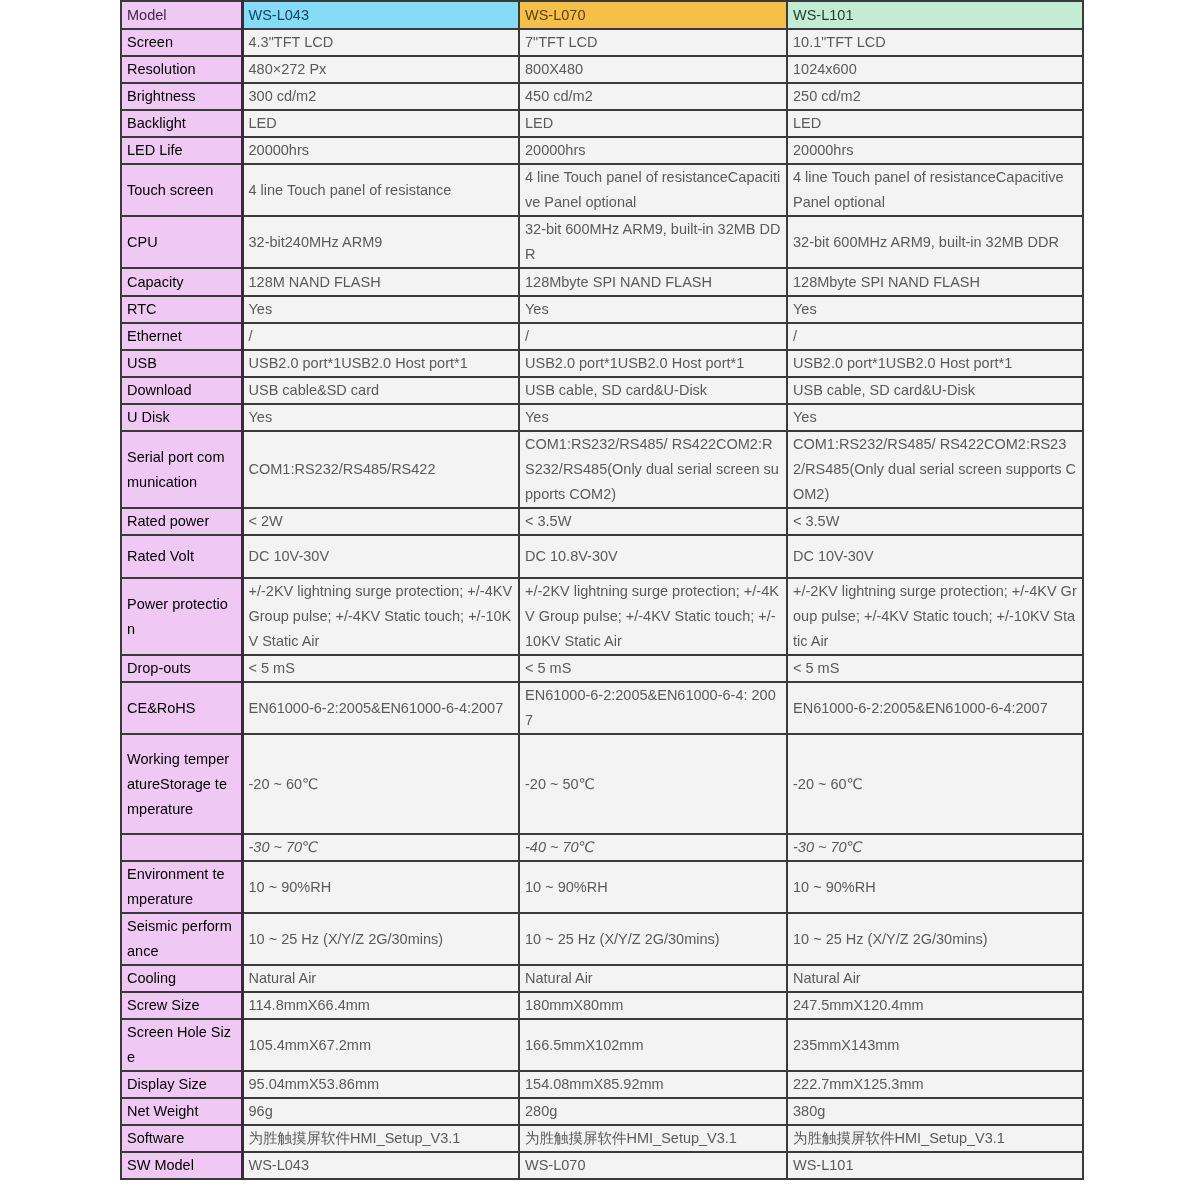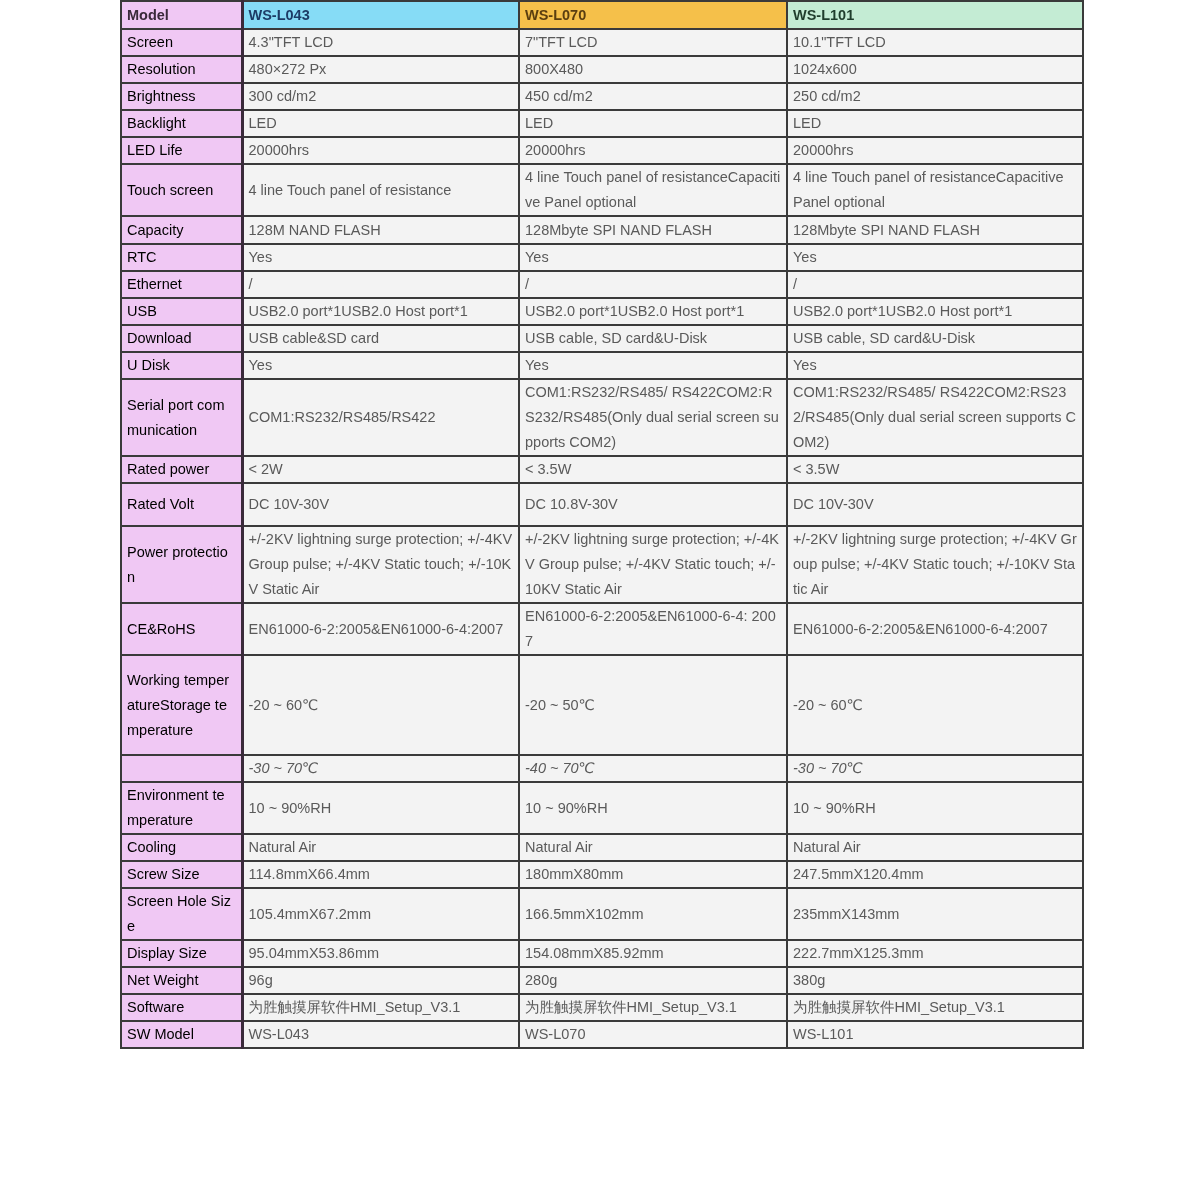--- a/index.html
+++ b/index.html
@@ -17,21 +17,21 @@
   .spec-table td {
     border:2px solid #3a3a3a;
     padding:0 5px;
     line-height:25px;
     vertical-align:middle;
     background:#f3f3f3;
     overflow:hidden;
     word-break:break-all;
   }
   .spec-table td.label { background:#f0c8f4; color:#000000; border-right:3px solid #3a2a3a; }
-  .spec-table tr.header td { font-weight:bold; color:#2b2b2b; height:26px; }
+  .spec-table tr.header td { font-weight:normal; color:#2b2b2b; height:26px; }
   .spec-table tr.header td.label { color:#3a2a3a; }
   .spec-table tr.header td.h1 { background:#86dcf6; color:#1d3c66; }
   .spec-table tr.header td.h2 { background:#f5c04a; color:#5a3e10; }
   .spec-table tr.header td.h3 { background:#c4ecd4; color:#1f3d2c; }
 </style>
 </head>
 <body>
 
 <table class="spec-table">
   <colgroup>
@@ -78,20 +78,26 @@
         <td>20000hrs</td>
         <td>20000hrs</td>
         <td>20000hrs</td>
       </tr>
       <tr style="height: 48px;">
         <td class="label">Touch screen</td>
         <td>4 line Touch panel of resistance</td>
         <td>4 line Touch panel of resistanceCapacitive Panel optional</td>
         <td>4 line Touch panel of resistanceCapacitive Panel optional</td>
       </tr>
+      <tr style="height: 50px;">
+        <td class="label">CPU</td>
+        <td>32-bit240MHz ARM9</td>
+        <td>32-bit 600MHz ARM9, built-in 32MB DDR</td>
+        <td>32-bit 600MHz ARM9, built-in 32MB DDR</td>
+      </tr>
       <tr style="height: 28px;">
         <td class="label">Capacity</td>
         <td>128M NAND FLASH</td>
         <td>128Mbyte SPI NAND FLASH</td>
         <td>128Mbyte SPI NAND FLASH</td>
       </tr>
       <tr style="height: 27px;">
         <td class="label">RTC</td>
         <td>Yes</td>
         <td>Yes</td>
@@ -138,20 +144,26 @@
         <td>DC 10V-30V</td>
         <td>DC 10.8V-30V</td>
         <td>DC 10V-30V</td>
       </tr>
       <tr style="height: 75px;">
         <td class="label">Power protection</td>
         <td>+/-2KV lightning surge protection; +/-4KV Group pulse; +/-4KV Static touch; +/-10KV Static Air</td>
         <td>+/-2KV lightning surge protection; +/-4KV Group pulse; +/-4KV Static touch; +/-10KV Static Air</td>
         <td>+/-2KV lightning surge protection; +/-4KV Group pulse; +/-4KV Static touch; +/-10KV Static Air</td>
       </tr>
+      <tr style="height: 27px;">
+        <td class="label">Drop-outs</td>
+        <td>&lt; 5 mS</td>
+        <td>&lt; 5 mS</td>
+        <td>&lt; 5 mS</td>
+      </tr>
       <tr style="height: 50px;">
         <td class="label">CE&amp;RoHS</td>
         <td>EN61000-6-2:2005&amp;EN61000-6-4:2007</td>
         <td>EN61000-6-2:2005&amp;EN61000-6-4: 2007</td>
         <td>EN61000-6-2:2005&amp;EN61000-6-4:2007</td>
       </tr>
       <tr style="height: 100px;">
         <td class="label">Working temperatureStorage temperature</td>
         <td>-20 ~ 60℃</td>
         <td>-20 ~ 50℃</td>
@@ -162,20 +174,26 @@
         <td>-30 ~ 70℃</td>
         <td>-40 ~ 70℃</td>
         <td>-30 ~ 70℃</td>
       </tr>
       <tr style="height: 50px;">
         <td class="label">Environment temperature</td>
         <td>10 ~ 90%RH</td>
         <td>10 ~ 90%RH</td>
         <td>10 ~ 90%RH</td>
       </tr>
+      <tr style="height: 50px;">
+        <td class="label">Seismic performance</td>
+        <td>10 ~ 25 Hz (X/Y/Z 2G/30mins)</td>
+        <td>10 ~ 25 Hz (X/Y/Z 2G/30mins)</td>
+        <td>10 ~ 25 Hz (X/Y/Z 2G/30mins)</td>
+      </tr>
       <tr style="height: 27px;">
         <td class="label">Cooling</td>
         <td>Natural Air</td>
         <td>Natural Air</td>
         <td>Natural Air</td>
       </tr>
       <tr style="height: 27px;">
         <td class="label">Screw Size</td>
         <td>114.8mmX66.4mm</td>
         <td>180mmX80mm</td>

